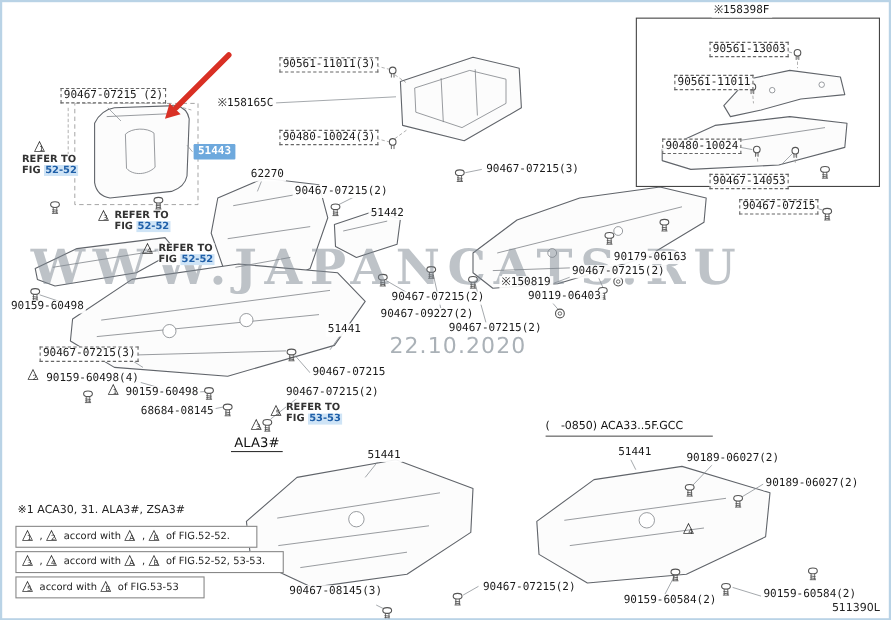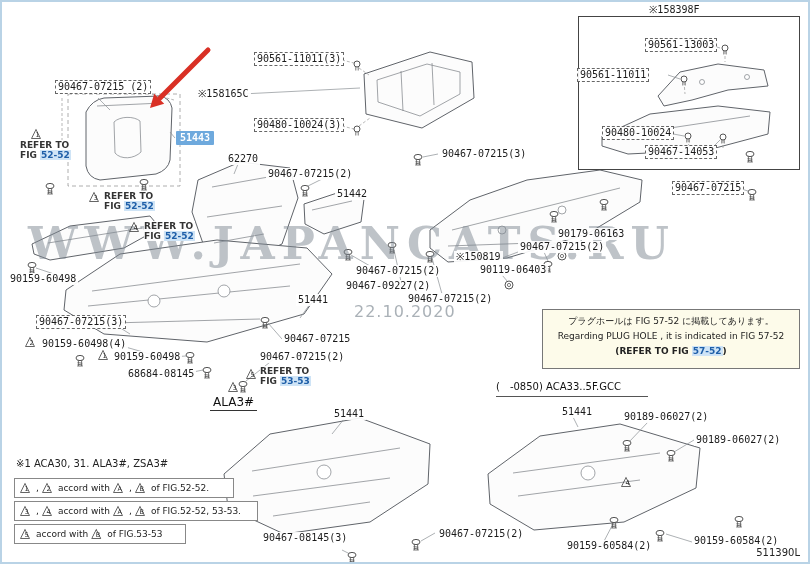--- a/index.html
+++ b/index.html
@@ -1,20 +1,20 @@
 <!DOCTYPE html>
 <html><head>
 <meta charset="utf-8">
 <style>
   html,body{margin:0;padding:0}
   body{width:810px;height:564px;background:#fff;font-family:"DejaVu Sans",sans-serif}
   .page{position:relative;width:810px;height:564px;border:2px solid #b9d3e6;background:#fff;overflow:hidden;box-sizing:border-box}
   .art{position:absolute;left:0;top:0;z-index:1}
   .watermark{position:absolute;left:26px;top:216px;z-index:2;font-family:"DejaVu Serif",serif;font-size:44px;font-weight:bold;letter-spacing:7px;color:rgba(125,135,145,.5);white-space:nowrap;pointer-events:none}
-  .wm-date{position:absolute;left:352px;top:300px;z-index:2;font-size:16px;color:rgba(125,135,145,.65);letter-spacing:1px;pointer-events:none}
+  .wm-date{position:absolute;left:352px;top:300px;z-index:2;font-size:20px;color:rgba(125,135,145,.65);letter-spacing:1px;pointer-events:none}
   .callout{position:absolute;z-index:3;font-family:"DejaVu Sans Mono",monospace;font-size:10px;line-height:12px;color:#1a1a1a;background:rgba(255,255,255,.92);padding:0 2px;white-space:nowrap}
   .callout.dashed{border:1px dashed #666}
   .callout.hl{background:#6ea9dd;color:#fff;padding:1px 4px;border-radius:1px;font-weight:bold}
   .refer{position:absolute;z-index:3;font-size:9px;font-weight:bold;line-height:10px;color:#333;background:rgba(255,255,255,.92);white-space:nowrap}
   .fig-hl{background:#cfe4f6;color:#1f5fa8;padding:0 1px}
   .tri-mark{position:absolute;z-index:3;width:14px;height:13px}
   .tri-inline{position:relative;display:inline-block;width:13px;height:12px;vertical-align:-2px}
   .tri-glyph{position:absolute;left:0;top:-2px;font-size:13px;line-height:14px;color:#333}
   .tri-num{position:absolute;left:4.6px;top:3.5px;font-size:6.5px;line-height:7px;color:#333}
   .inset-box{position:absolute;left:576px;top:14px;width:222px;height:154px;border:1px solid #444;z-index:2;box-sizing:border-box}
@@ -154,23 +154,23 @@
   <div class="callout" style="left:294px;top:292px">51441</div>
   <div class="callout" style="left:6px;top:271px">90159-60498</div>
   <div class="callout dashed" style="left:34px;top:313px">90467-07215(3)</div>
   <div class="callout" style="left:38px;top:336px">90159-60498(4)</div>
   <div class="callout" style="left:110px;top:349px">90159-60498</div>
   <div class="callout" style="left:124px;top:366px">68684-08145</div>
   <div class="callout" style="left:280px;top:331px">90467-07215</div>
   <div class="callout" style="left:256px;top:349px">90467-07215(2)</div>
   <div class="callout" style="left:330px;top:406px">51441</div>
   <div class="callout dashed" style="left:643px;top:36px">90561-13003</div>
-  <div class="callout dashed" style="left:575px;top:66px">90561-11011</div>
+  <div class="callout dashed" style="left:611px;top:66px">90561-11011</div>
   <div class="callout dashed" style="left:600px;top:124px">90480-10024</div>
-  <div class="callout dashed" style="left:643px;top:143px">90467-14053</div>
+  <div class="callout dashed" style="left:643px;top:156px">90467-14053</div>
   <div class="callout dashed" style="left:670px;top:179px">90467-07215</div>
   <div class="callout" style="left:558px;top:404px">51441</div>
   <div class="callout" style="left:620px;top:409px">90189-06027(2)</div>
   <div class="callout" style="left:692px;top:432px">90189-06027(2)</div>
   <div class="callout" style="left:435px;top:526px">90467-07215(2)</div>
   <div class="callout" style="left:259px;top:530px">90467-08145(3)</div>
   <div class="callout" style="left:563px;top:538px">90159-60584(2)</div>
   <div class="callout" style="left:690px;top:533px">90159-60584(2)</div>
 
   <div class="refer" style="left:18px;top:138px">
@@ -216,25 +216,20 @@
     </div>
   <div class="tri-mark" style="left:226px;top:379px">
       <span class="tri-glyph">△</span>
       <span class="tri-num">3</span>
     </div>
   <div class="tri-mark" style="left:619px;top:474px">
       <span class="tri-glyph">△</span>
       <span class="tri-num">4</span>
     </div>
 
-  <div class="plug-note">
-    <div>プラグホールは FIG 57-52 に掲載してあります。</div>
-    <div>Regarding PLUG HOLE , it is indicated in FIG 57-52</div>
-    <div class="b"><span>(REFER TO FIG</span> <span class="fig-hl">57-52</span><span>)</span></div>
-  </div>
 
   <div class="variant-note">(　-0850) ACA33..5F.GCC</div>
   <div class="model-label">ALA3#</div>
 
   <div class="footnote">※1 ACA30, 31. ALA3#, ZSA3#</div>
 
   <div class="legend-row" style="left:12px;top:476px;width:220px">
     <span class="tri-inline">
         <span class="tri-glyph">△</span>
         <span class="tri-num">1</span>

